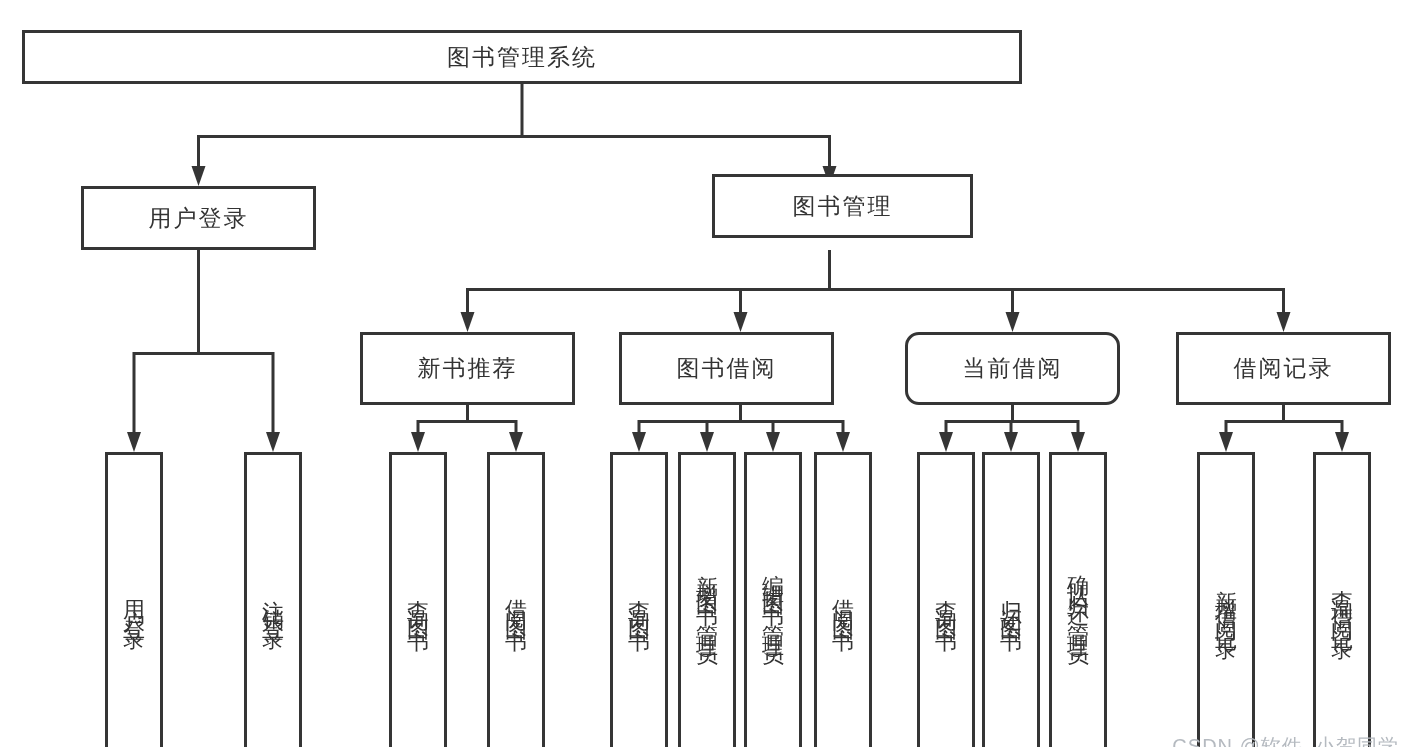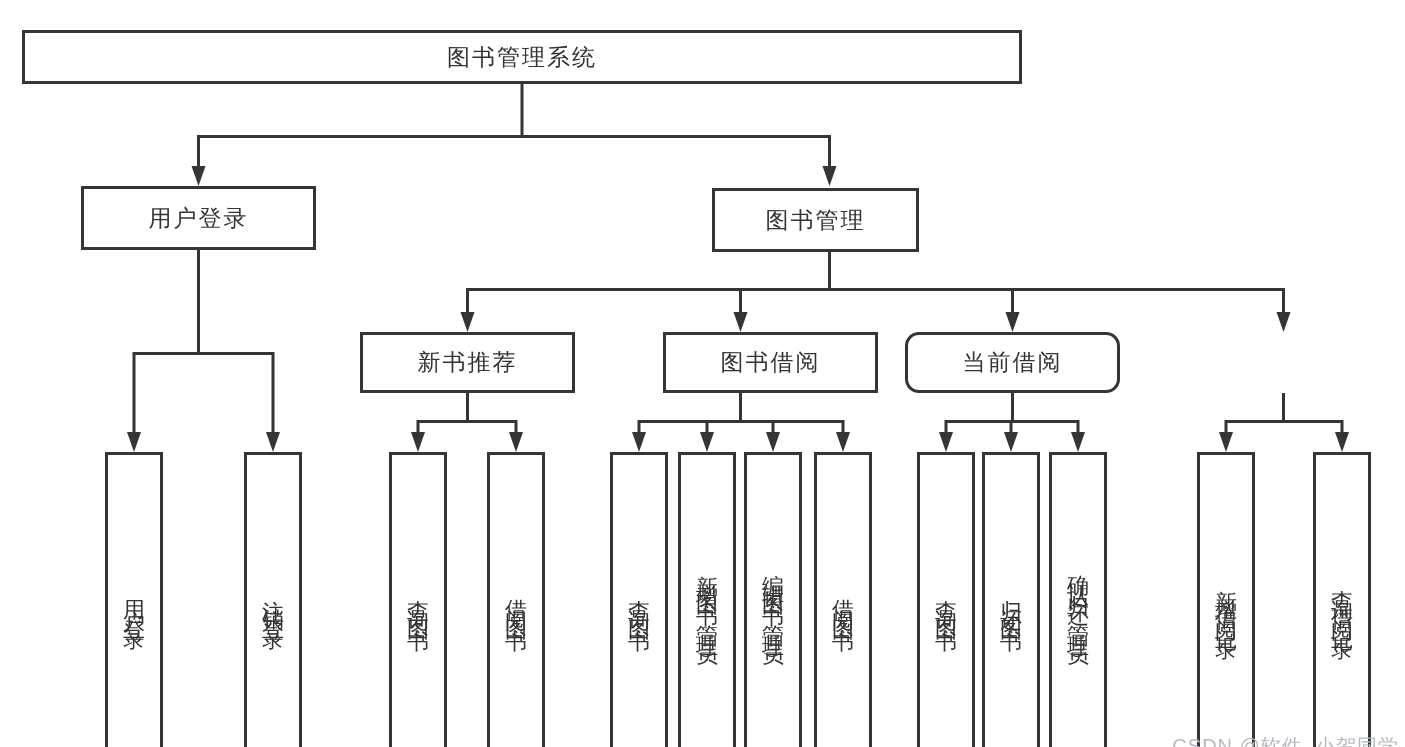--- a/index.html
+++ b/index.html
@@ -28,24 +28,24 @@
   .v-label{
     writing-mode:vertical-rl;
     font-size:22px;
     letter-spacing:10px;
     line-height:1.1;
     white-space:nowrap;
   }
   
   .n-root{left:22px;top:13px;width:1000px;height:54px;}
   .n-userlogin{left:81px;top:169px;width:235px;height:64px;}
-  .n-bookmgmt{left:712px;top:171px;width:207px;height:64px;}
-  .n-l3{top:315px;width:215px;height:61px;}
+  .n-bookmgmt{left:712px;top:157px;width:261px;height:64px;}
+  .n-l3{top:315px;width:215px;height:73px;}
   .n-newbooks{left:360px;}
-  .n-borrow{left:663px;}
+  .n-borrow{left:619px;}
   .n-current{left:905px;border-radius:14px;}
   .n-records{left:1176px;}
   .leaf{top:435px;width:58px;height:300px;}
   .lf-ul1{left:105px;}  .lf-ul2{left:244px;}
   .lf-nb1{left:389px;}  .lf-nb2{left:487px;}
   .lf-bw1{left:610px;}  .lf-bw2{left:678px;}  .lf-bw3{left:744px;}  .lf-bw4{left:814px;}
   .lf-cu1{left:917px;}  .lf-cu2{left:982px;}  .lf-cu3{left:1049px;}
   .lf-re1{left:1197px;} .lf-re2{left:1313px;}
   .watermark{
     position:absolute;
@@ -127,20 +127,23 @@
 
   <div class="box n-l3 n-newbooks">
     <span class="h-label">新书推荐</span>
   </div>
   <div class="box n-l3 n-borrow">
     <span class="h-label">图书借阅</span>
   </div>
   <div class="box n-l3 n-current">
     <span class="h-label">当前借阅</span>
   </div>
+  <div class="box n-l3 n-records">
+    <span class="h-label">借阅记录</span>
+  </div>
 
   <div class="box leaf lf-ul1">
     <span class="v-label">用户登录</span>
   </div>
   <div class="box leaf lf-ul2">
     <span class="v-label">注销登录</span>
   </div>
 
   <div class="box leaf lf-nb1">
     <span class="v-label">查询图书</span>

